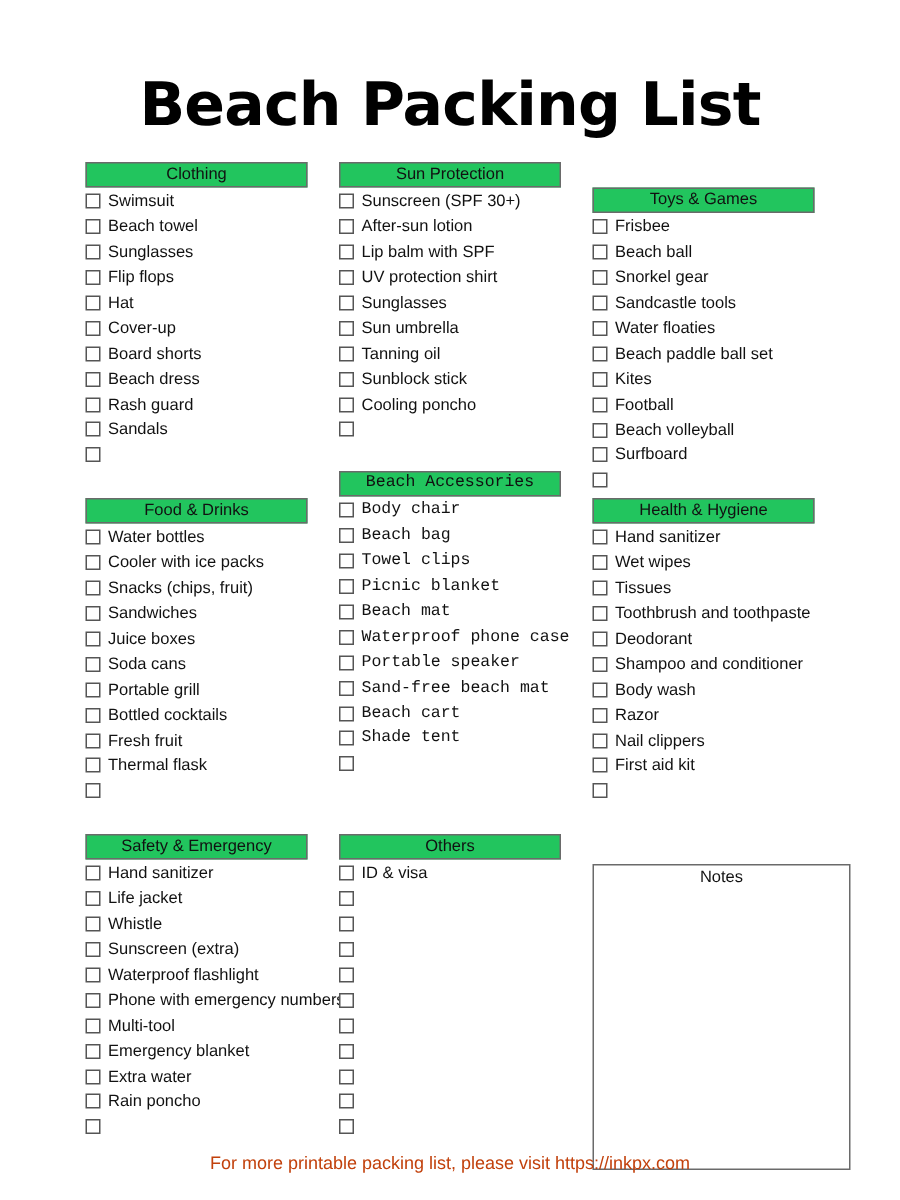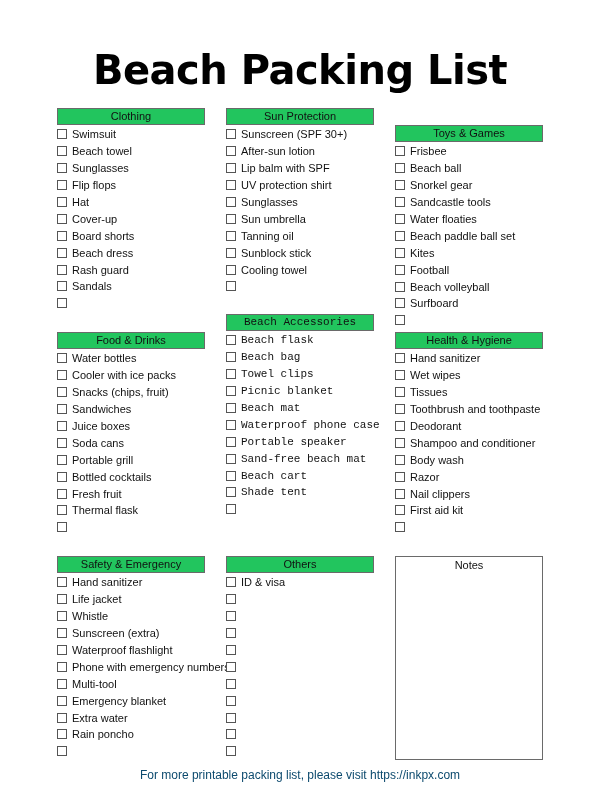--- a/index.html
+++ b/index.html
@@ -16,27 +16,27 @@
       font-size: 11px; line-height: 14px; text-align: center; color: #111;
     }
     .items { list-style: none; margin-top: 1px; }
     .item { height: 16.9px; display: flex; align-items: center; font-size: 11px; white-space: nowrap; }
     .checkbox {
       width: 10px; height: 10px; border: 1px solid #555; background: #fff;
       flex: 0 0 10px; margin-right: 5px;
     }
     .item-label { color: #111; }
     .notes {
-      position: absolute; left: 395px; top: 556px; width: 148px; height: 204px;
+      position: absolute; left: 395px; top: 576px; width: 172px; height: 204px;
       border: 1.5px solid #6a6a6a;
     }
     .notes-title { text-align: center; font-size: 11px; margin-top: 2px; }
     .footer {
       position: absolute; left: 0; top: 768px; width: 600px; text-align: center;
-      font-size: 12px; color: #0c4a6e;
+      font-size: 12px; color: #c2410c;
     }
   </style>
 </head>
 <body>
 
 <div class="title">Beach Packing List</div>
 
 <div id="sections-root">
     <div class="section" style="left: 57px; top: 108px;">
       <div class="section-header">Clothing</div>
@@ -117,21 +117,21 @@
         <li class="item">
           <span class="checkbox"></span>
           <span class="item-label">Tanning oil</span>
         </li>
         <li class="item">
           <span class="checkbox"></span>
           <span class="item-label">Sunblock stick</span>
         </li>
         <li class="item">
           <span class="checkbox"></span>
-          <span class="item-label">Cooling towel</span>
+          <span class="item-label">Cooling poncho</span>
         </li>
         <li class="item">
           <span class="checkbox"></span>
           <span class="item-label"></span>
         </li>
       </ul>
     </div>
     <div class="section" style="left: 395px; top: 108px; margin-top: 17px;">
       <div class="section-header">Toys &amp; Games</div>
       <ul class="items">
@@ -228,21 +228,21 @@
           <span class="checkbox"></span>
           <span class="item-label"></span>
         </li>
       </ul>
     </div>
     <div class="section" style="left: 226px; top: 314px; font-family: Liberation Mono, monospace;">
       <div class="section-header">Beach Accessories</div>
       <ul class="items">
         <li class="item">
           <span class="checkbox"></span>
-          <span class="item-label">Beach flask</span>
+          <span class="item-label">Body chair</span>
         </li>
         <li class="item">
           <span class="checkbox"></span>
           <span class="item-label">Beach bag</span>
         </li>
         <li class="item">
           <span class="checkbox"></span>
           <span class="item-label">Towel clips</span>
         </li>
         <li class="item">

